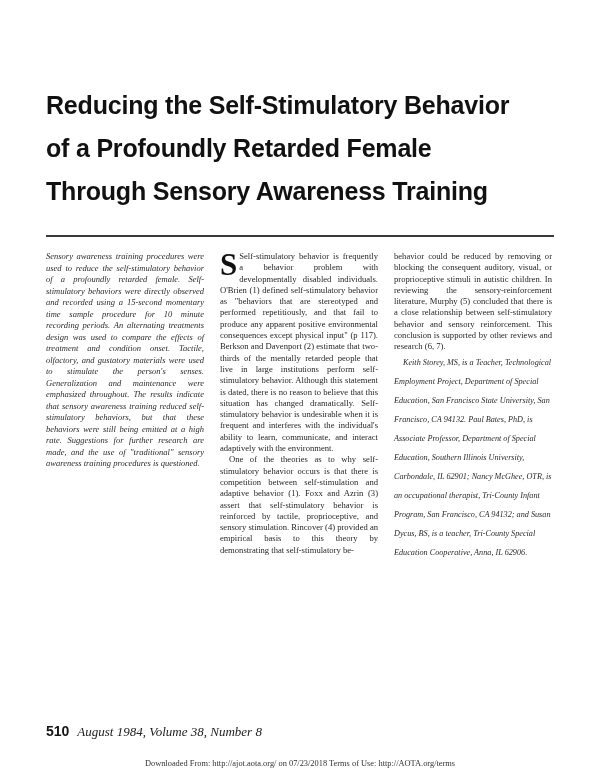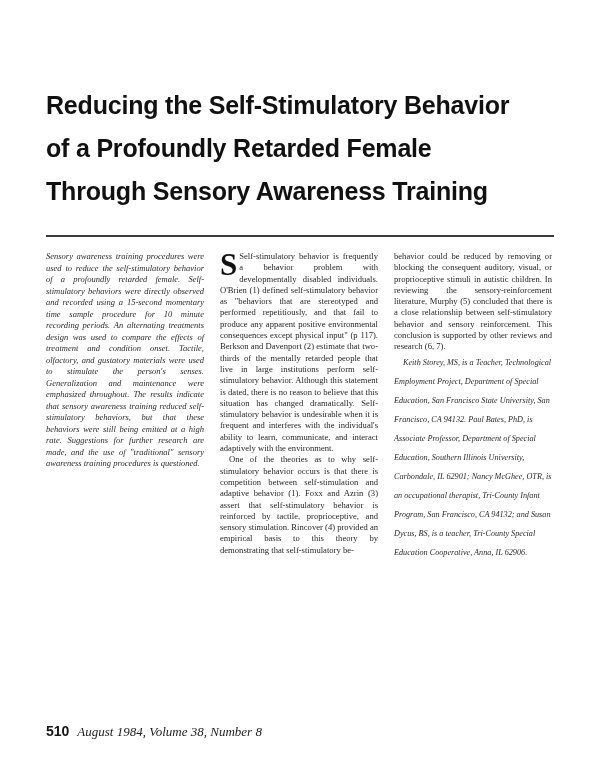--- a/index.html
+++ b/index.html
@@ -178,13 +178,14 @@
       </div>
 
     </div>
   </div>
 
   <div class="footer">
     <span class="pagenum">510</span>
     <span class="journal">August 1984, Volume 38, Number 8</span>
   </div>
 
+  <div class="download-bar">Downloaded From: http://ajot.aota.org/ on 07/23/2018 Terms of Use: http://AOTA.org/terms</div>
 </div>
 
 </body></html>

